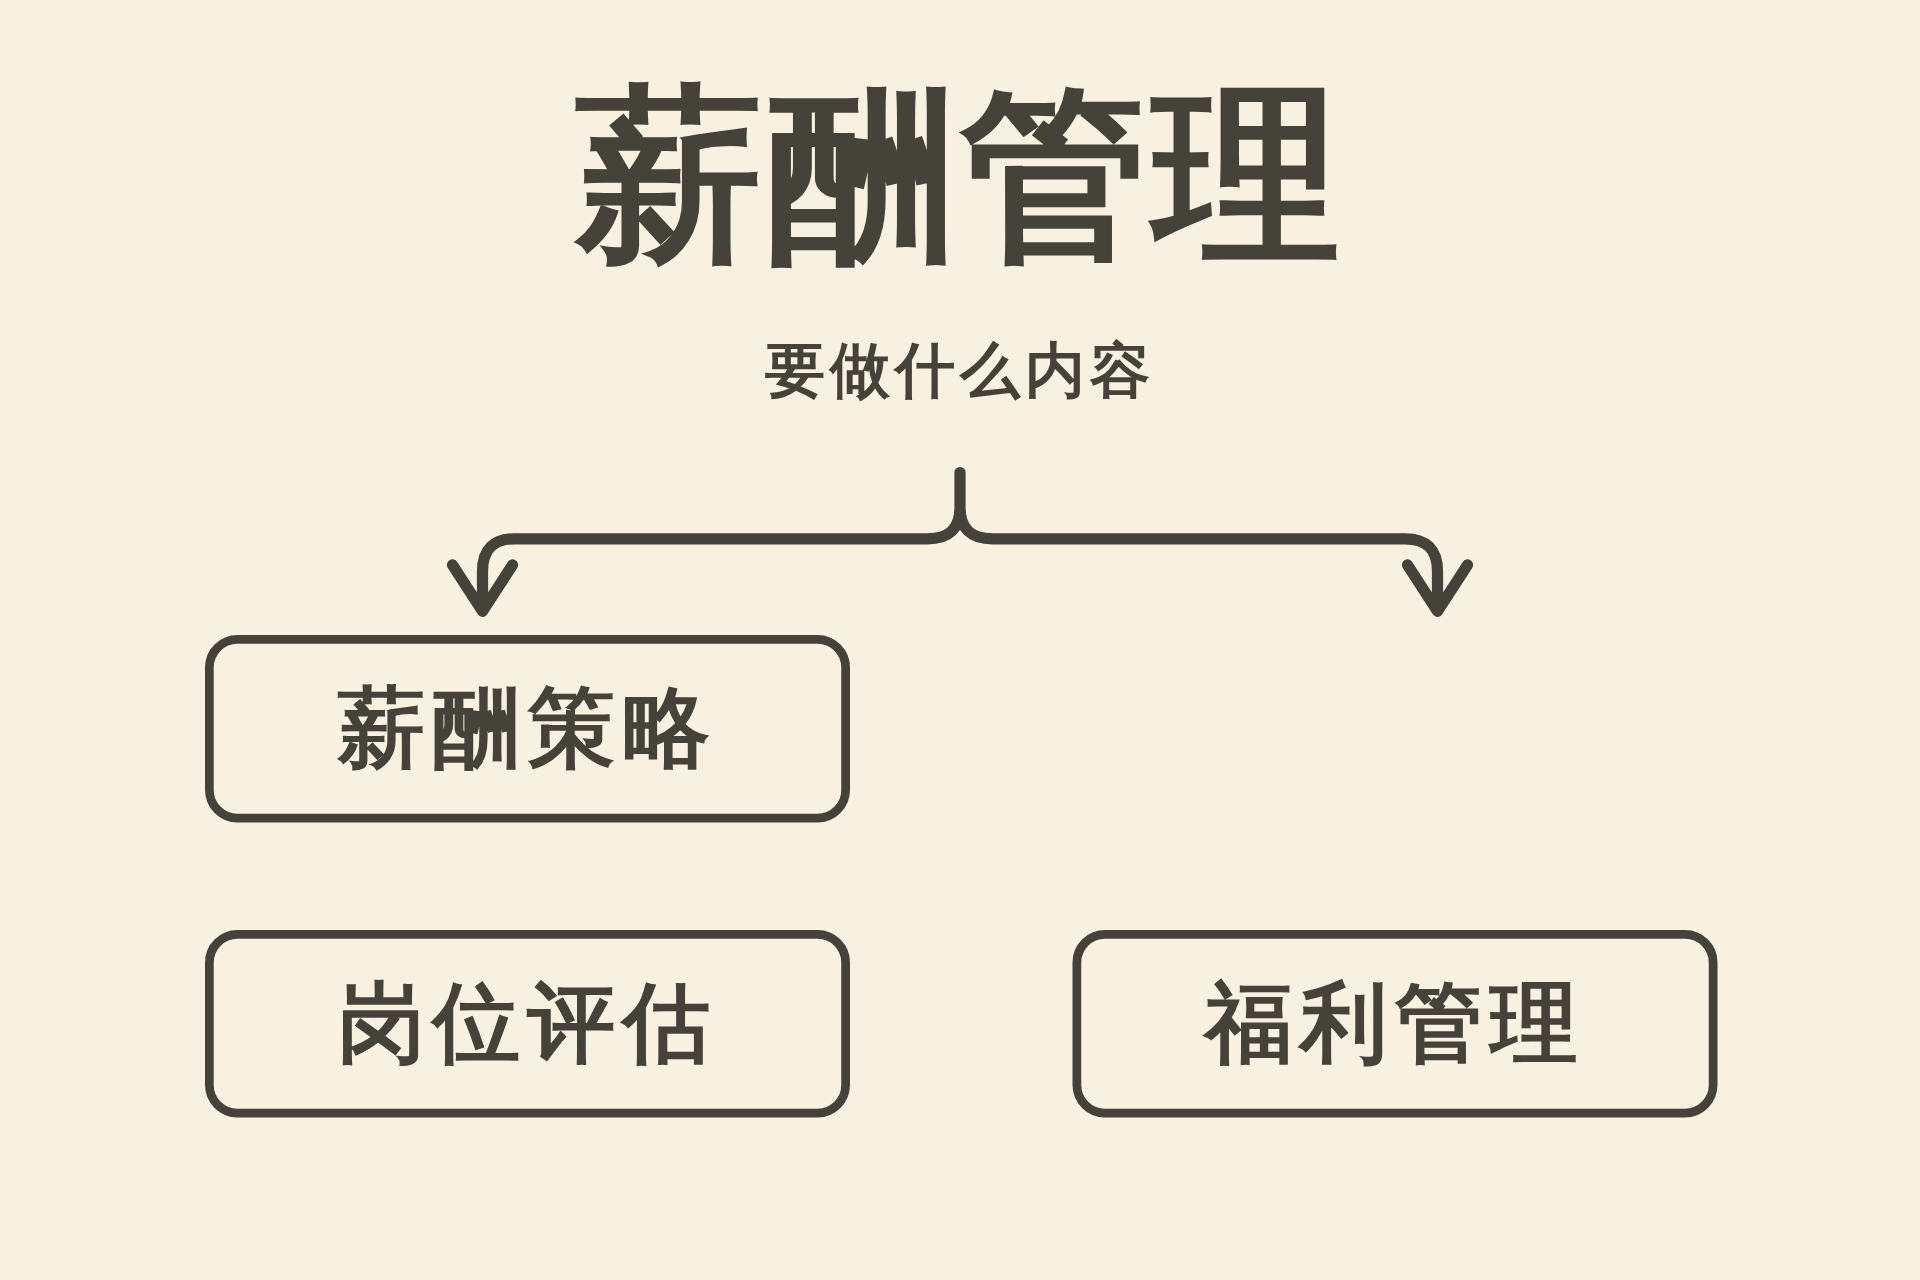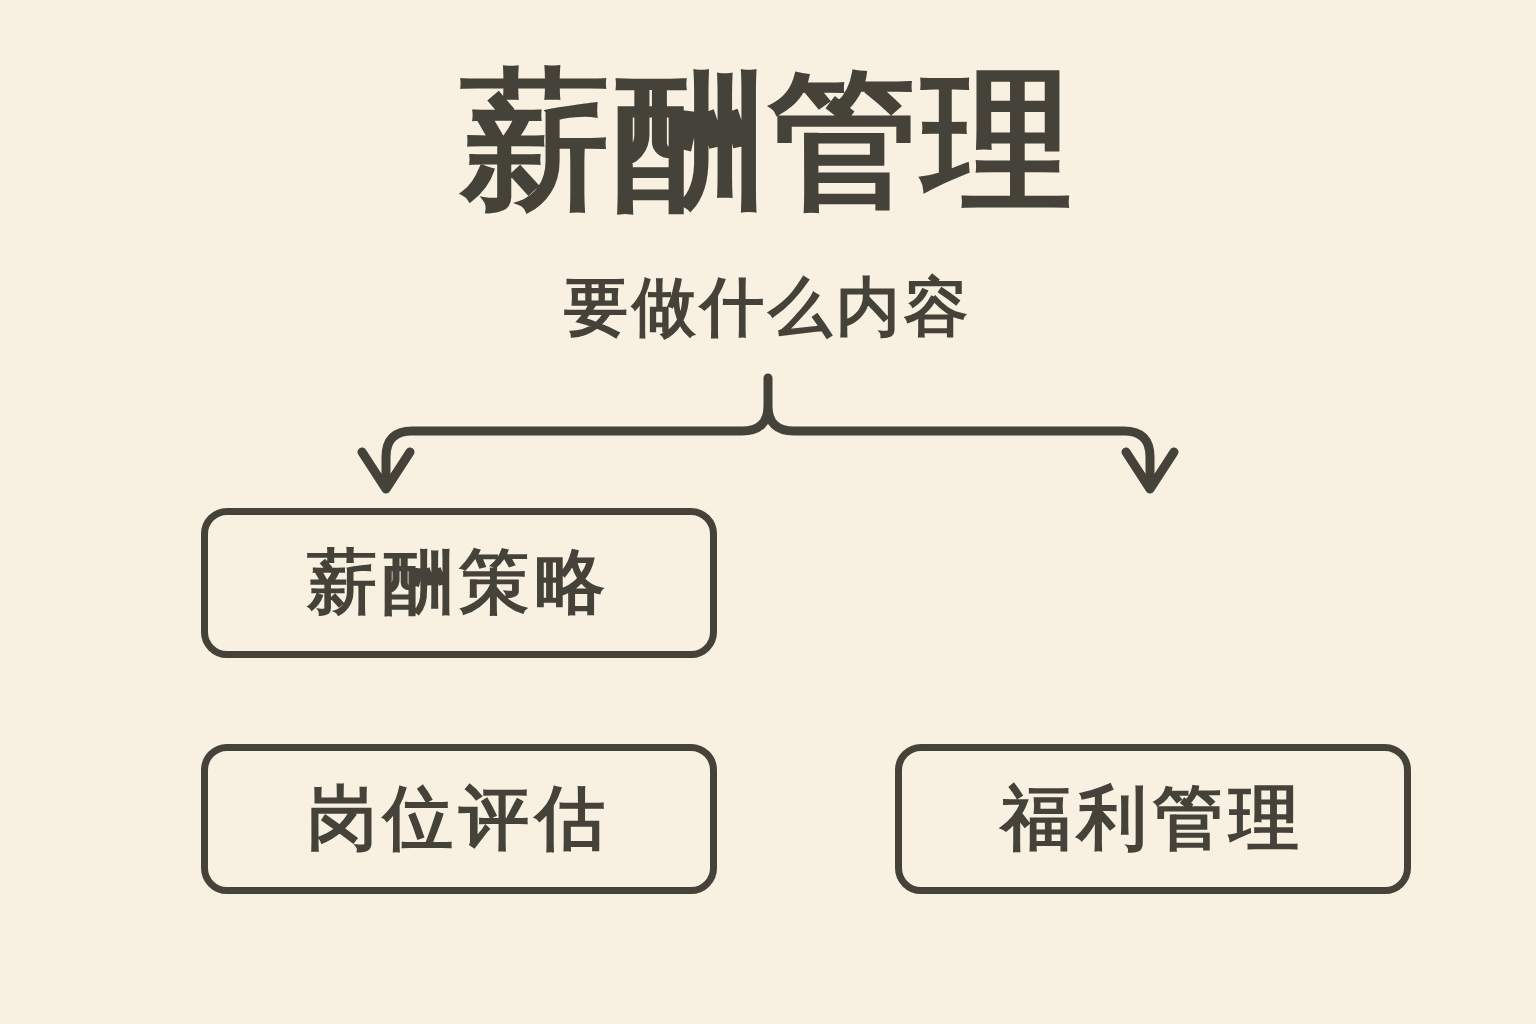--- a/index.html
+++ b/index.html
@@ -25,21 +25,21 @@
     font-weight: 900;
     letter-spacing: 4px;
     color: #454239;
   }
   .subtitle {
     position: absolute;
     left: 0;
     top: 272px;
     width: 100%;
     text-align: center;
-    font-size: 64px;
+    font-size: 48px;
     line-height: 1.1;
     font-weight: 700;
     letter-spacing: 4px;
     color: #454239;
   }
   .connector {
     position: absolute;
     left: 0;
     top: 0;
     width: 1536px;
@@ -54,21 +54,20 @@
     border-radius: 26px;
     background: #f8f1e1;
     box-sizing: border-box;
     display: flex;
     align-items: center;
     justify-content: center;
     font-size: 70px;
     font-weight: 700;
     letter-spacing: 6px;
     color: #454239;
-    margin-left: 37px;
   }
   #node-0 { left: 164px; top: 508px; }
   #node-1 { left: 858px; top: 508px; }
   #node-2 { left: 164px; top: 744px; }
   #node-3 { left: 858px; top: 744px; }
 </style>
 </head>
 <body>
 
 <div id="canvas">

